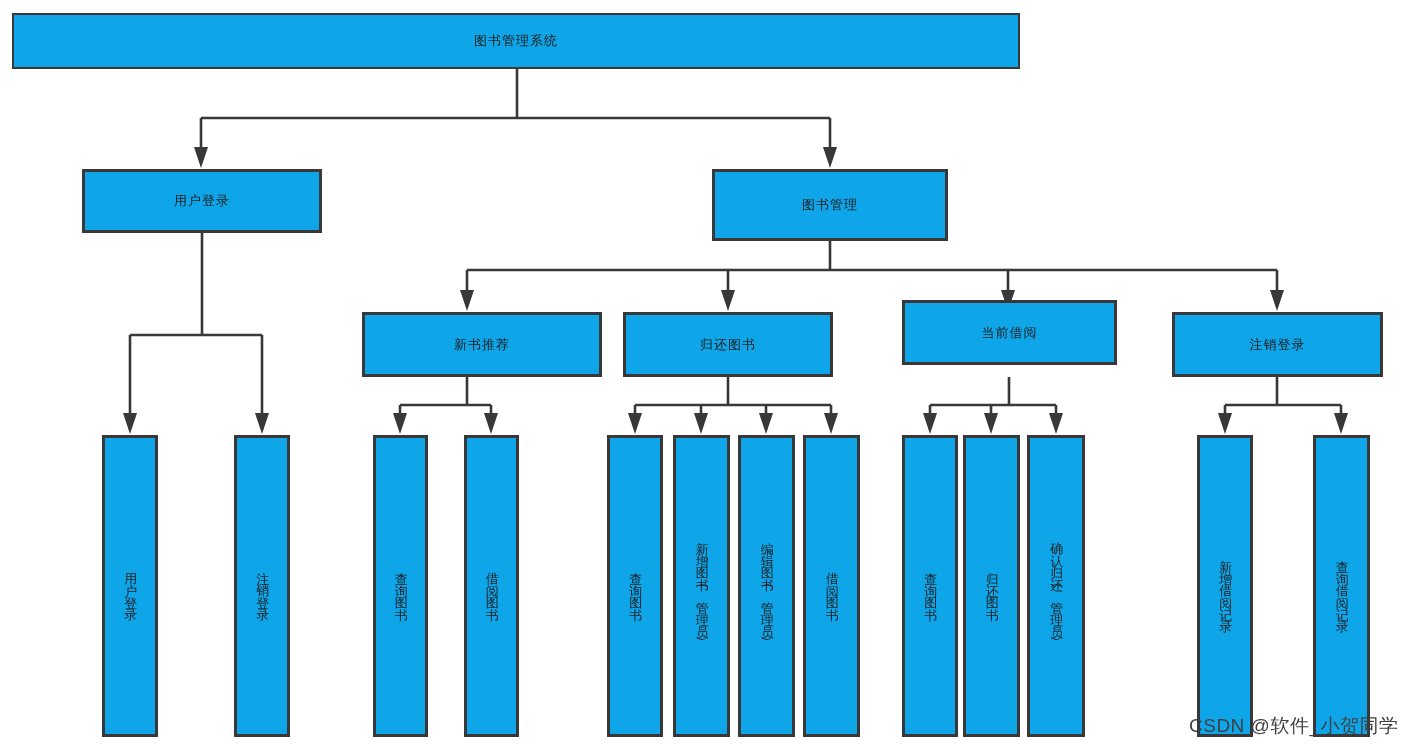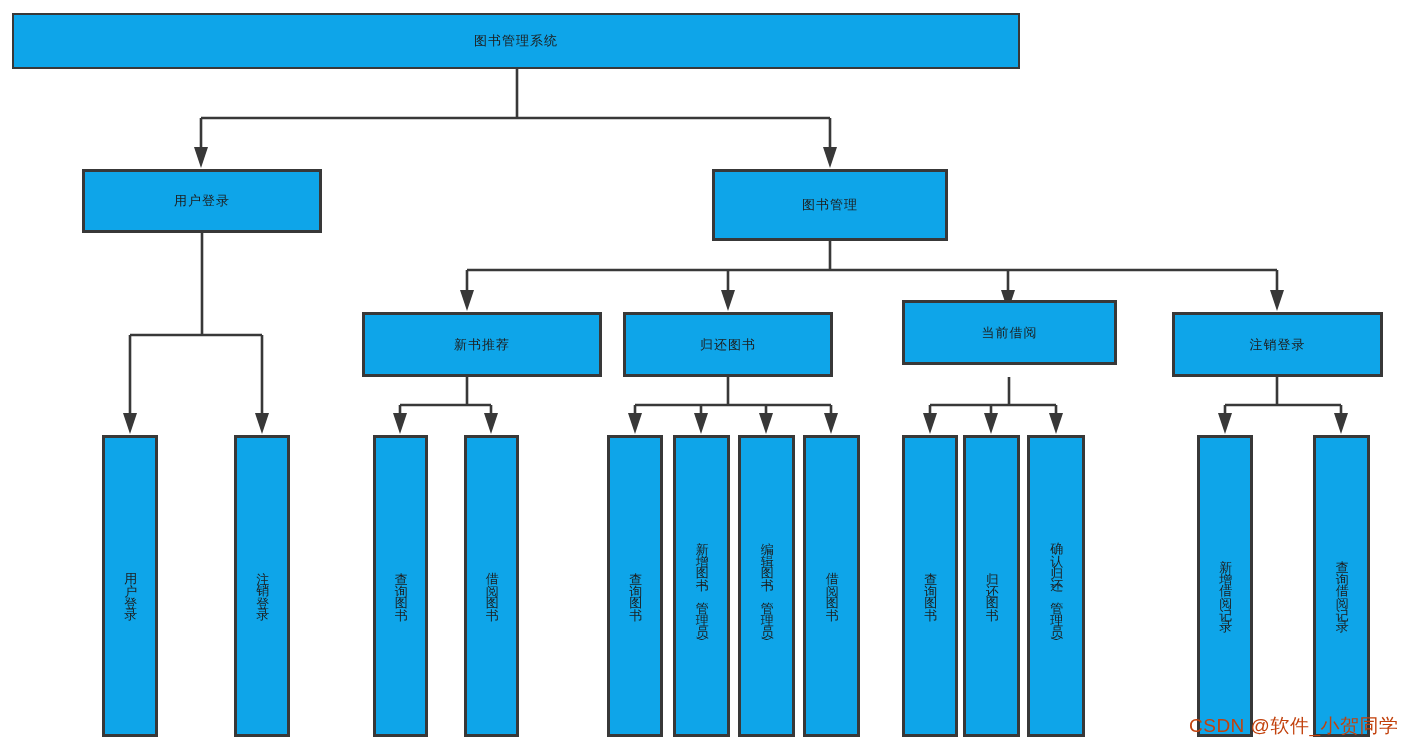--- a/index.html
+++ b/index.html
@@ -16,21 +16,21 @@
     color:#1d1d1d; display:flex; align-items:center; justify-content:center;
     font-size:13px; letter-spacing:1px; z-index:2;
   }
   .root { border-width:2px; }
   .vbox span {
     writing-mode:vertical-rl; text-orientation:mixed;
     letter-spacing:12px; line-height:1.1;
   }
   .watermark {
     position:absolute; left:1189px; top:713px; z-index:5;
-    font-size:19px; color:#c2410c; letter-spacing:0.5px; white-space:nowrap;
+    font-size:19px; color:#404040; letter-spacing:0.5px; white-space:nowrap;
   }
 </style>
 </head>
 <body>
 
 <div class="canvas">
 
   <svg class="connectors" viewBox="0 0 1405 747" xmlns="http://www.w3.org/2000/svg">
     <path class="ln" d="
       M517,68 V118 M201,118 H830 M201,118 V148 M830,118 V148

